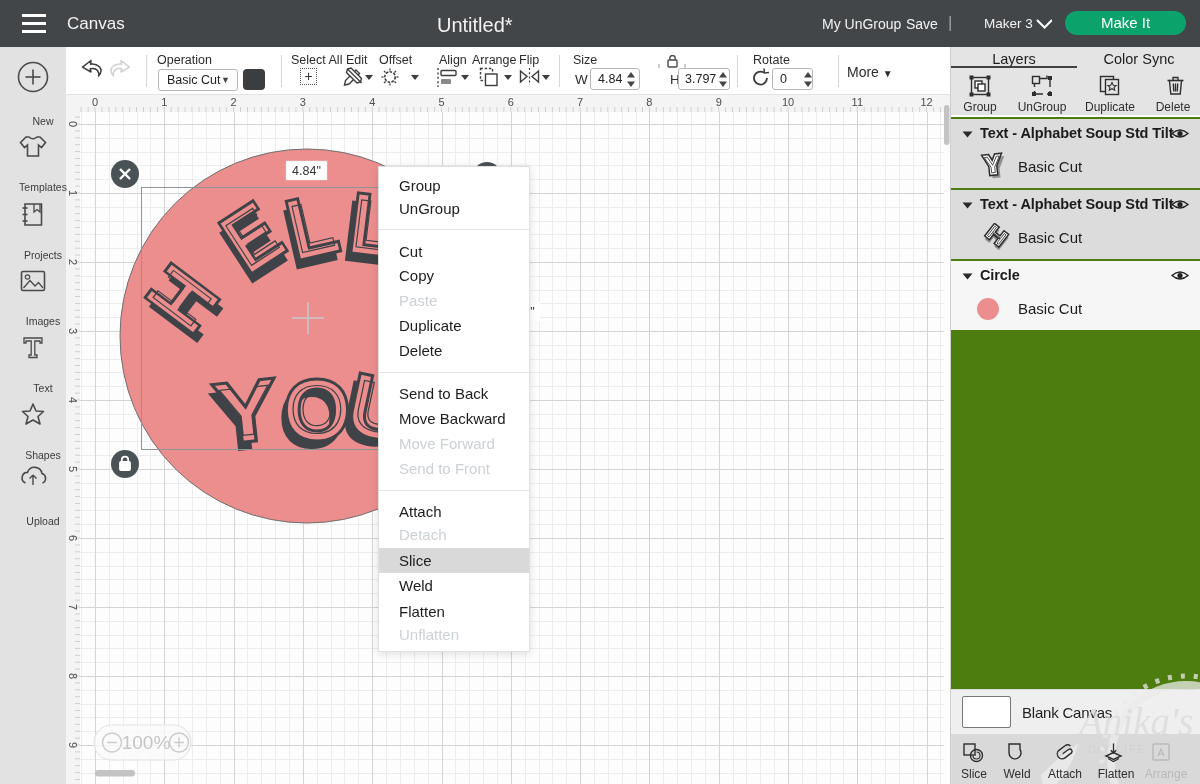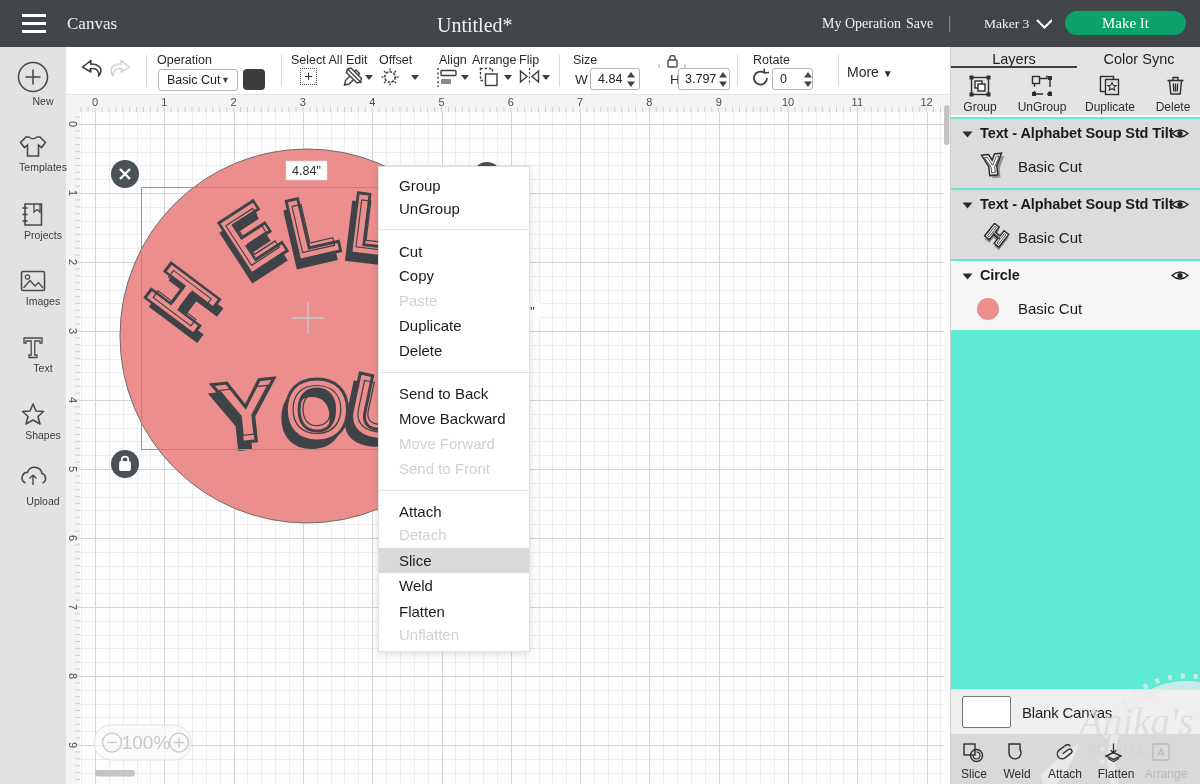--- a/index.html
+++ b/index.html
@@ -1,43 +1,43 @@
 <!DOCTYPE html>
 <html><head>
 <meta charset="utf-8">
 <style>
   * { margin:0; padding:0; box-sizing:border-box; }
   html,body { width:1200px; height:784px; overflow:hidden; font-family:"Liberation Sans", sans-serif; }
   .abs { position:absolute; }
   
-  #topbar { position:absolute; left:0; top:0; width:1200px; height:47px; background:#434649; color:#fff;font-family:Liberation Serif, serif; }
+  #topbar { position:absolute; left:0; top:0; width:1200px; height:47px; background:#434649; color:#fff; }
   #topbar .ttl { position:absolute; font-size:17px; color:#f2f2f2; }
   
   #sidebar { position:absolute; left:0; top:47px; width:66px; height:737px; background:#e2e2e2; }
-  .sideitem { position:absolute; left:0; width:86px; text-align:center; color:#4a4a4a; }
+  .sideitem { position:absolute; left:0; width:86px; text-align:center; color:#4a4a4a;margin-top:20px; }
   .sideitem.lbl { font-size:10.5px; color:#3c3c3c; }
   
   #toolbar { position:absolute; left:66px; top:47px; width:884px; height:48px; background:#fff; border-bottom:1px solid #e3e3e3;}
   .tlbl { position:absolute; font-size:12.5px; color:#2b2b2b; }
   .tdiv { position:absolute; top:8px; height:32px; width:1px; background:#d7d7d7; }
   .inbox { position:absolute; height:22px; border:1px solid #b7b7b7; border-radius:3px; background:#fff; font-size:12.5px; color:#222; white-space:nowrap; overflow:hidden; }
   
   #canvasarea { position:absolute; left:66px; top:95px; width:884px; height:689px; background:#fdfdfd; }
   #hruler { position:absolute; left:80px; top:95px; width:870px; height:17px; background:#f4f4f4; overflow:hidden;}
   #vruler { position:absolute; left:66px; top:112px; width:14px; height:672px; background:#f4f4f4; overflow:hidden;}
   #corner { position:absolute; left:66px; top:95px; width:14px; height:17px; background:#f4f4f4; }
   #grid { position:absolute; left:80px; top:112px; width:864px; height:672px; }
   
   #ctxmenu { position:absolute; left:378px; top:166px; width:152px; height:486px; background:#fff;
      border:1px solid #e0e0e0; box-shadow:0 2px 8px rgba(0,0,0,.12); font-size:15px; color:#1c1c1c; }
   .mi { position:absolute; left:0; width:100%; height:25px; line-height:25px; padding-left:20px; }
   .mi.dis { color:#ccd1d4; }
   .msep { position:absolute; left:0; width:100%; height:1px; background:#e4e4e4; }
   
-  #rpanel { position:absolute; left:950px; top:47px; width:250px; height:737px; background:#5eead4; border-left:1px solid #cfcfcf;}
+  #rpanel { position:absolute; left:950px; top:47px; width:250px; height:737px; background:#4d7c0f; border-left:1px solid #cfcfcf;}
   #tabs { position:absolute; left:0; top:0; width:250px; height:21px; background:#e4e4e4; }
   #acts { position:absolute; left:0; top:21px; width:250px; height:49px; background:#e4e4e4; border-bottom:2px solid #fff;}
   .actlbl { position:absolute; top:32px; font-size:12px; color:#2e2e2e; width:60px; text-align:center;}
   .lrow { position:absolute; left:0; width:250px; }
   .ltitle { position:absolute; font-size:14.5px; color:#1b1b1b; letter-spacing:-0.1px;font-weight:bold; }
   .sub { position:absolute; font-size:15px; color:#1b1b1b; }
 </style>
 </head>
 <body>
 
@@ -523,21 +523,21 @@
 <div id="topbar">
   <svg class="abs" style="left:22px;top:13px" width="24" height="21">
       <g stroke="#fff" stroke-width="3">
         <line x1="0" y1="2.5" x2="24" y2="2.5"></line>
         <line x1="0" y1="10.5" x2="24" y2="10.5"></line>
         <line x1="0" y1="18.5" x2="24" y2="18.5"></line>
       </g>
     </svg>
   <div class="ttl" style="left:67px;top:14px;">Canvas</div>
   <div class="ttl" style="left:437px;top:14px;font-size:20px;">Untitled*</div>
-  <div class="ttl" style="left:822px;top:16px;font-size:14px;">My Operation</div>
+  <div class="ttl" style="left:822px;top:16px;font-size:14px;">My UnGroup</div>
   <div class="ttl" style="left:906px;top:16px;font-size:14px;">Save</div>
   <div class="ttl" style="left:948px;top:13px;color:#9aa0a3;">|</div>
   <div class="ttl" style="left:984px;top:16px;font-size:13.5px;">Maker 3</div>
   <svg class="abs" style="left:1036px;top:19px" width="16" height="10">
       <path d="M1 1 L8.5 8.5 L16 1" fill="none" stroke="#fff" stroke-width="2"></path>
     </svg>
   <div class="abs" style="left:1065px;top:11px;width:121px;height:24px;background:#0ba36b;border-radius:12px;text-align:center;line-height:24px;font-size:15px;color:#fff;">Make It</div>
 </div>
 
 <div id="sidebar">

